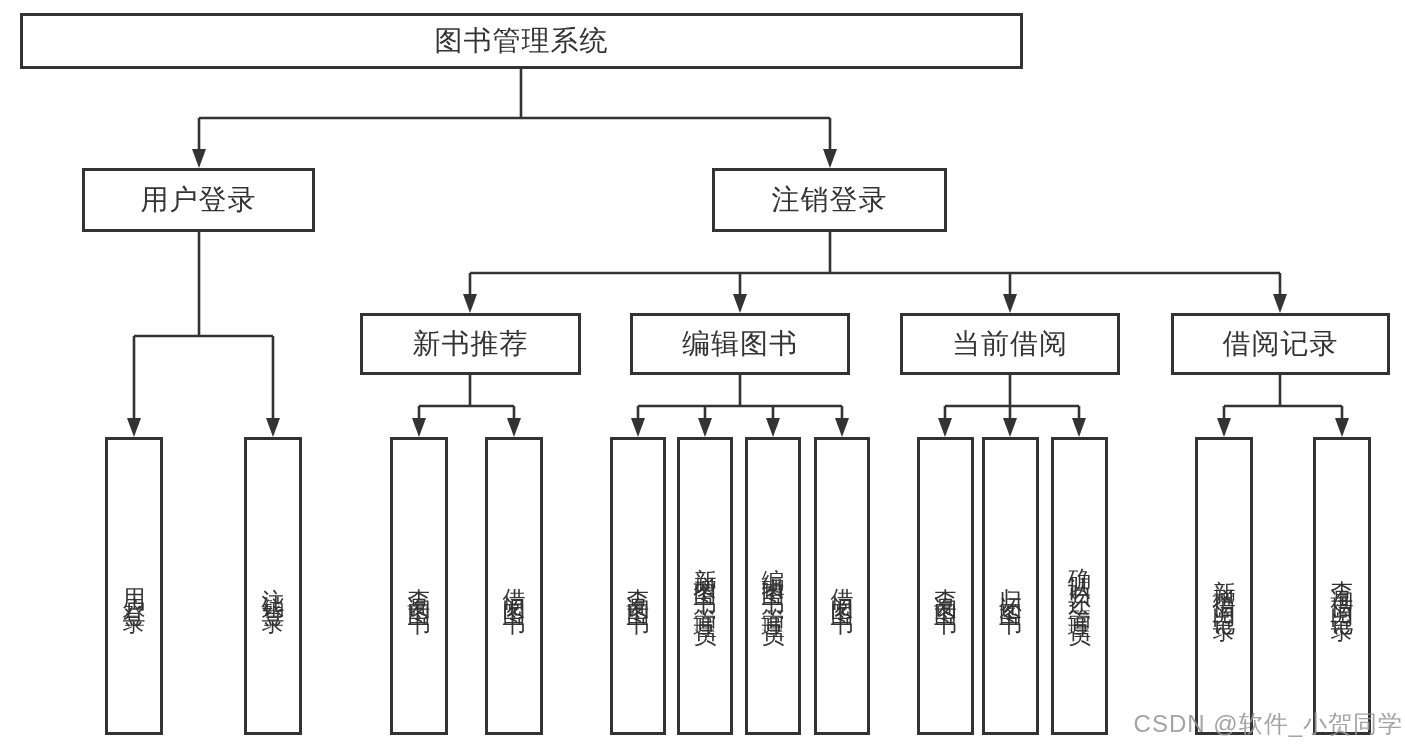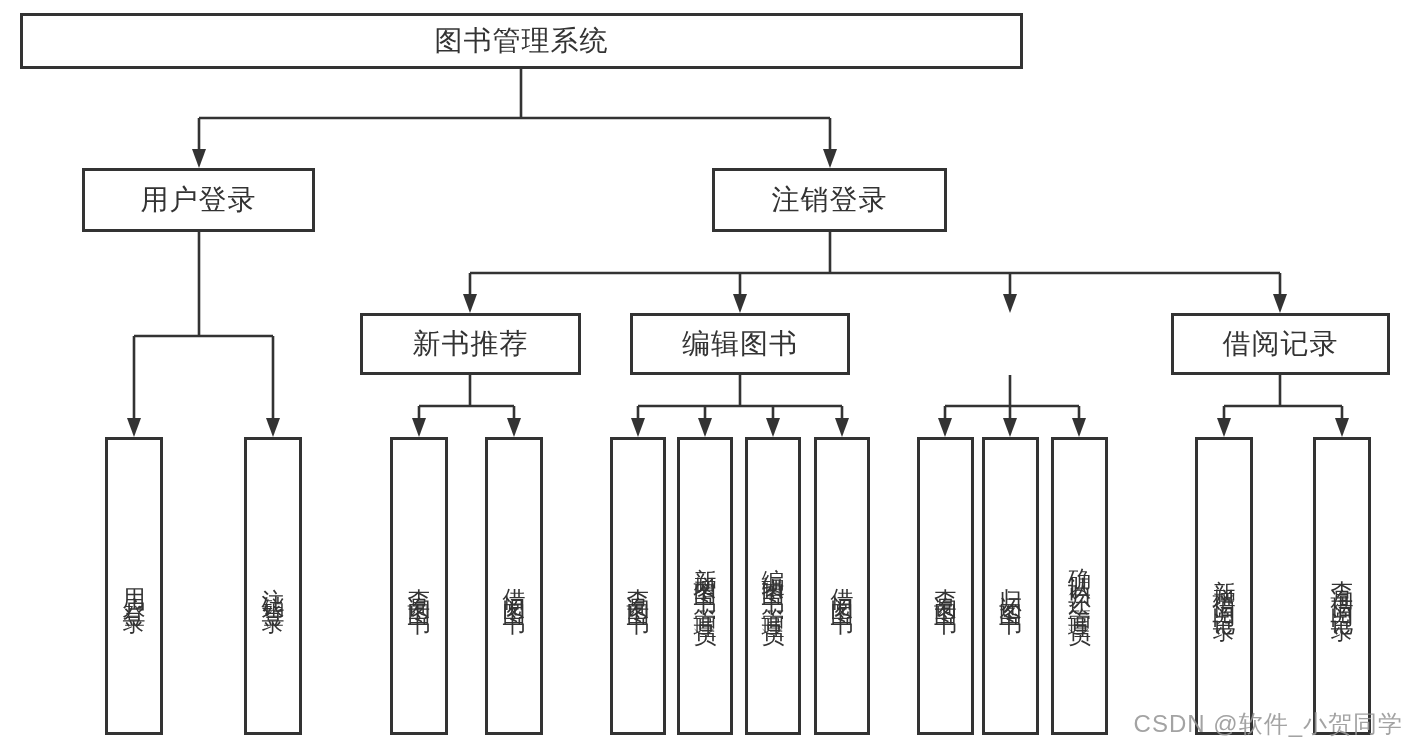--- a/index.html
+++ b/index.html
@@ -134,20 +134,23 @@
   <div class="node h" id="n-mgmt">
     <span class="label">注销登录</span>
   </div>
 
   <div class="node h" id="n-l3-0">
     <span class="label">新书推荐</span>
   </div>
   <div class="node h" id="n-l3-1">
     <span class="label">编辑图书</span>
   </div>
+  <div class="node h" id="n-l3-2">
+    <span class="label">当前借阅</span>
+  </div>
   <div class="node h" id="n-l3-3">
     <span class="label">借阅记录</span>
   </div>
 
   <div class="node v" id="leaf-0">
     <span class="label">用户登录</span>
   </div>
   <div class="node v" id="leaf-1">
     <span class="label">注销登录</span>
   </div>

